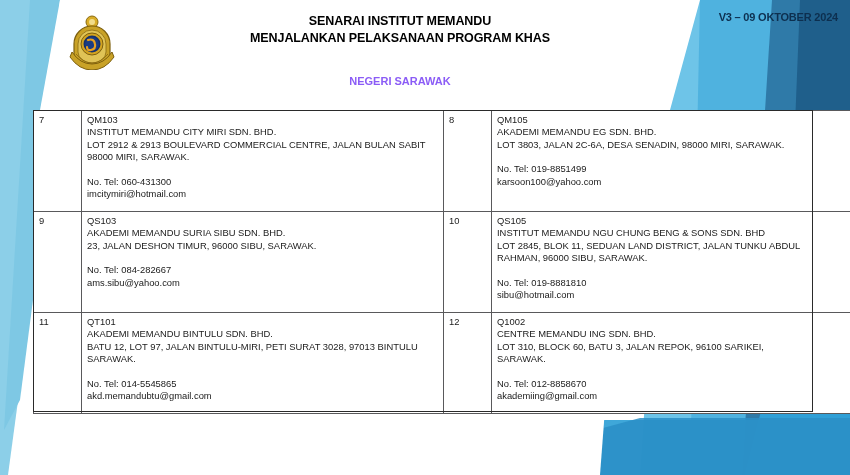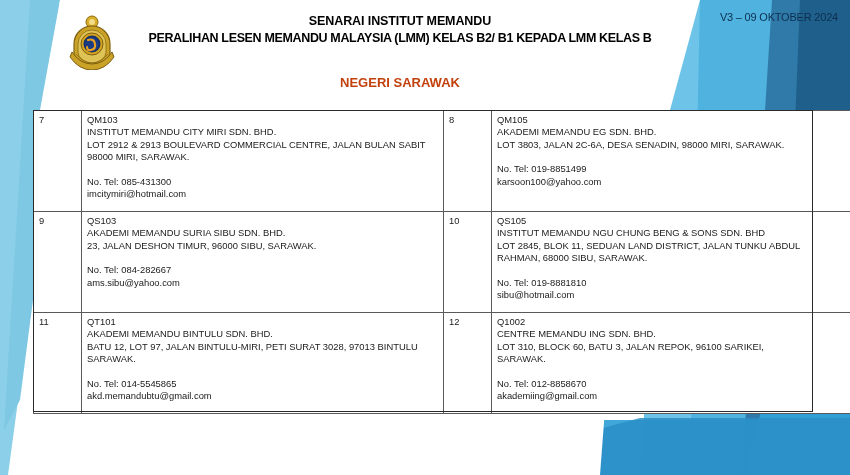--- a/index.html
+++ b/index.html
@@ -63,30 +63,30 @@
   .title-line.wide {
     font-size: 12.5px;
     letter-spacing: -0.35px;
   }
   .state-line {
     position: absolute;
     left: 120px;
     top: 75px;
     width: 560px;
     text-align: center;
-    font-size: 13px;
+    font-size: 11px;
     font-weight: bold;
-    color: #c2410c;
+    color: #8b5cf6;
   }
   .version {
     position: absolute;
     right: 12px;
     top: 11px;
     font-size: 11px;
-    font-weight: normal;
+    font-weight: bold;
     color: #0d2f4f;
     letter-spacing: -0.2px;
     white-space: nowrap;
   }
 
   
   .table-wrap {
     position: absolute;
     left: 33px;
     top: 110px;
@@ -169,41 +169,41 @@
         <circle cx="26" cy="30" r="8.5" fill="#16306b"></circle>
         <circle cx="26" cy="30" r="7" fill="#1b3c82"></circle>
         <path d="M22 26 q6 -2 7 4 q1 5 -4 6 q-4 1 -4 -3" fill="none" stroke="#e8a020" stroke-width="2.2" stroke-linecap="round"></path>
         <path d="M6 38 q8 12 20 12 q12 0 20 -12 l2 5 q-9 13 -22 13 q-13 0 -22 -13 z" fill="#c9a227" stroke="#7d5f0e" stroke-width="1"></path>
         <path d="M10 40 q8 9 16 9 q8 0 16 -9" fill="none" stroke="#8a6a10" stroke-width="0.8"></path>
       </svg>
     </div>
 
     <div class="title-block">
       <div class="title-line">SENARAI INSTITUT MEMANDU</div>
-      <div class="title-line wide">PERALIHAN LESEN MEMANDU MALAYSIA (LMM) KELAS B2/ B1 KEPADA LMM KELAS B</div>
+      <div class="title-line">MENJALANKAN PELAKSANAAN PROGRAM KHAS</div>
     </div>
 
     <div class="state-line">NEGERI SARAWAK</div>
 
     <div class="version">V3 – 09 OKTOBER 2024</div>
   </div>
 
   <div class="table-wrap">
     <table class="inst">
       <tbody>
 
         <tr>
           <td class="num">7</td>
           <td class="body">
             <div class="line">QM103</div>
             <div class="line">INSTITUT MEMANDU CITY MIRI SDN. BHD.</div>
             <div class="line">LOT 2912 &amp; 2913 BOULEVARD COMMERCIAL CENTRE, JALAN BULAN SABIT</div>
             <div class="line">98000 MIRI, SARAWAK.</div>
             <div class="spacer"></div>
-            <div class="line">No. Tel: 085-431300</div>
+            <div class="line">No. Tel: 060-431300</div>
             <div class="line email">imcitymiri@hotmail.com</div>
           </td>
           <td class="num">8</td>
           <td class="body">
             <div class="line">QM105</div>
             <div class="line">AKADEMI MEMANDU EG SDN. BHD.</div>
             <div class="line">LOT 3803, JALAN 2C-6A, DESA SENADIN, 98000 MIRI, SARAWAK.</div>
             <div class="line"></div>
             <div class="spacer"></div>
             <div class="line">No. Tel: 019-8851499</div>
@@ -220,21 +220,21 @@
             <div class="line"></div>
             <div class="spacer"></div>
             <div class="line">No. Tel: 084-282667</div>
             <div class="line email">ams.sibu@yahoo.com</div>
           </td>
           <td class="num">10</td>
           <td class="body">
             <div class="line">QS105</div>
             <div class="line">INSTITUT MEMANDU NGU CHUNG BENG &amp; SONS SDN. BHD</div>
             <div class="line">LOT 2845, BLOK 11, SEDUAN LAND DISTRICT, JALAN TUNKU ABDUL</div>
-            <div class="line">RAHMAN, 68000 SIBU, SARAWAK.</div>
+            <div class="line">RAHMAN, 96000 SIBU, SARAWAK.</div>
             <div class="spacer"></div>
             <div class="line">No. Tel: 019-8881810</div>
             <div class="line email">sibu@hotmail.com</div>
           </td>
         </tr>
 
         <tr>
           <td class="num">11</td>
           <td class="body">
             <div class="line">QT101</div>

